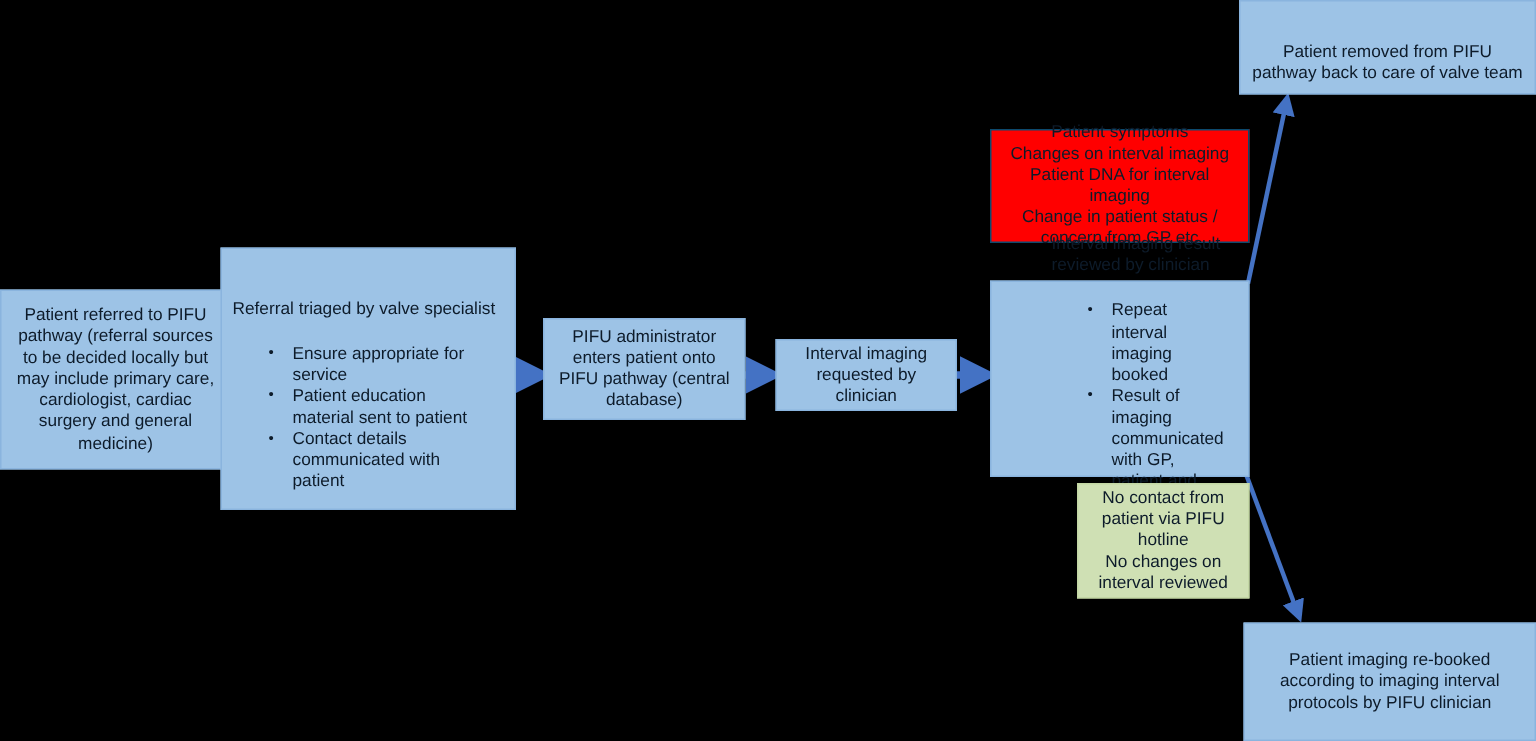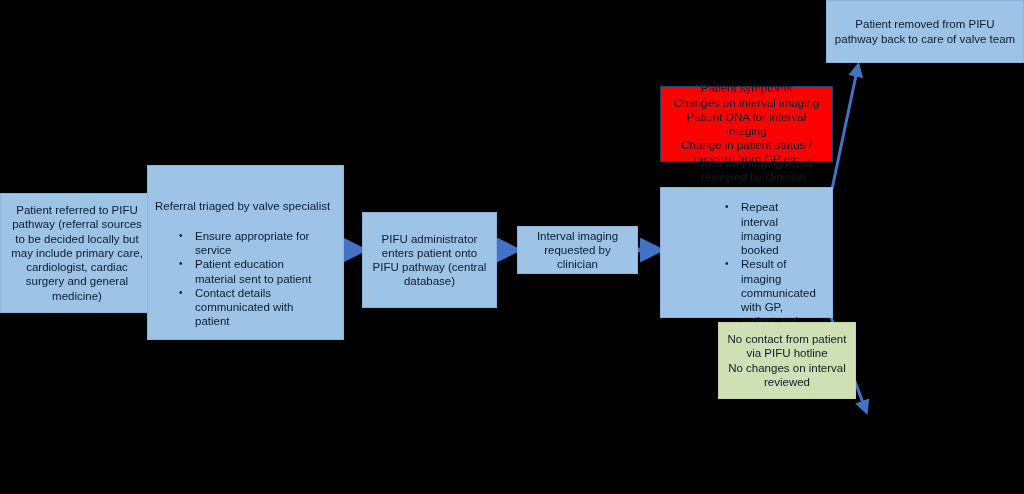--- a/index.html
+++ b/index.html
@@ -106,21 +106,21 @@
 
   <div class="node blue left" style="left:147px; top:165px; width:197px; height:175px;">
     <span class="heading">Referral triaged by valve specialist</span>
     <ul>
       <li>Ensure appropriate for service</li>
       <li>Patient education material sent to patient</li>
       <li>Contact details communicated with patient</li>
     </ul>
   </div>
 
-  <div class="node blue center" style="left:362px; top:212px; width:135px; height:96px;">
+  <div class="node blue center" style="left:362px; top:212px; width:135px; height:68px;">
     <p>PIFU administrator enters patient onto PIFU pathway (central database)</p>
   </div>
 
   <div class="node blue center" style="left:517px; top:226px; width:121px; height:48px;">
     <p>Interval imaging requested by clinician</p>
   </div>
 
   <div class="node red center" style="left:660px; top:86px; width:173px; height:76px;">
     <p>Patient symptoms</p>
     <p>Changes on interval imaging</p>
@@ -129,23 +129,26 @@
   </div>
 
   <div class="node blue left" style="left:660px; top:187px; width:173px; height:131px;padding-left:40px;">
     <span class="heading">Interval imaging result reviewed by clinician</span>
     <ul>
       <li>Repeat interval imaging booked</li>
       <li>Result of imaging communicated with GP, patient and relevant secondary care partners</li>
     </ul>
   </div>
 
-  <div class="node green center" style="left:718px; top:322px; width:138px; height:77px;">
+  <div class="node green center" style="left:718px; top:322px; width:115px; height:77px;">
     <p>No contact from patient via PIFU hotline</p>
     <p>No changes on interval reviewed</p>
   </div>
 
-  <div class="node blue center" style="left:826px; top:0px; width:198px; height:63px;">
+  <div class="node blue center" style="left:826px; top:0px; width:198px; height:63px;justify-content:flex-end;">
     <p>Patient removed from PIFU pathway back to care of valve team</p>
   </div>
 
+  <div class="node blue center" style="left:829px; top:415px; width:195px; height:79px;">
+    <p>Patient imaging re-booked according to imaging interval protocols by PIFU clinician</p>
+  </div>
 
 </div>
 
 </body></html>

